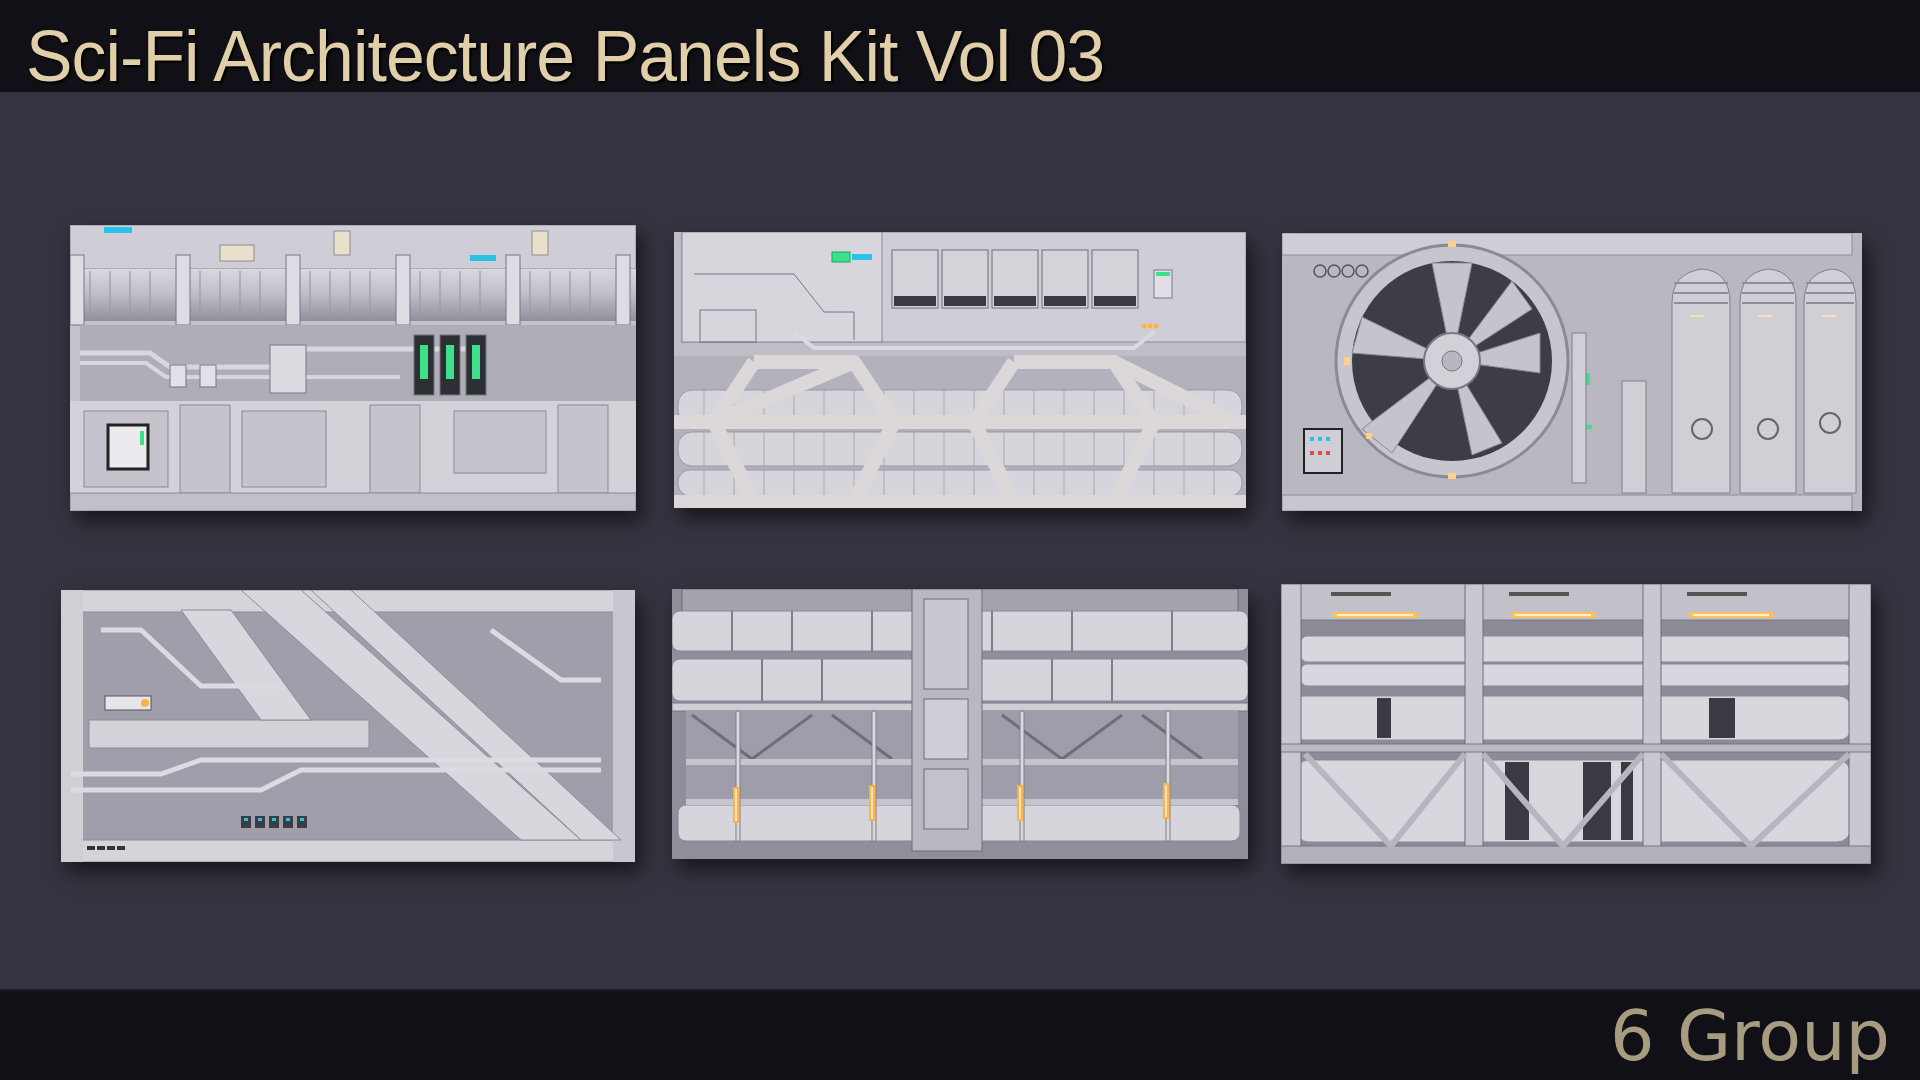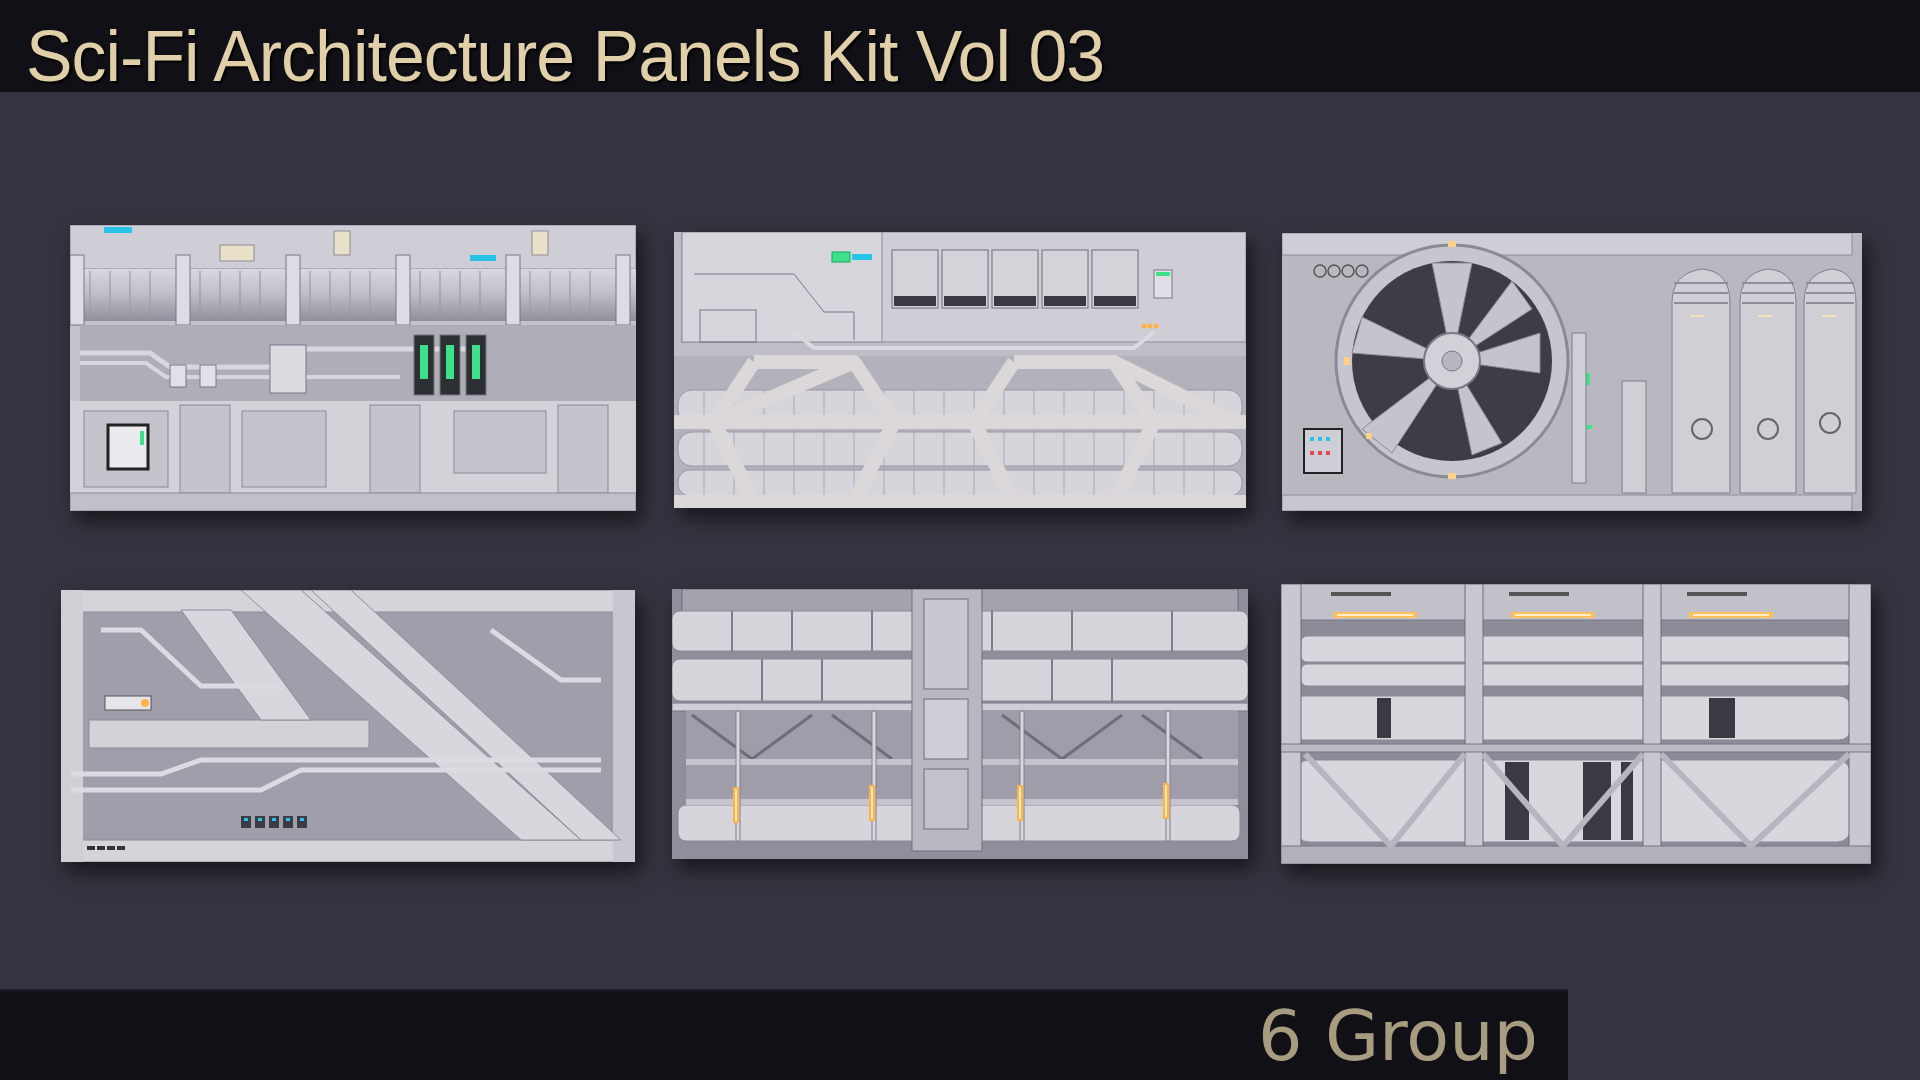--- a/index.html
+++ b/index.html
@@ -1,21 +1,21 @@
 <!DOCTYPE html>
 <html><head>
 <meta charset="utf-8">
 <style>
   html,body{margin:0;padding:0;}
   body{width:1920px;height:1080px;background:#34333f;overflow:hidden;position:relative;font-family:"Liberation Sans",sans-serif;}
   .header{position:absolute;left:0;top:0;width:1920px;height:92px;background:#111016;padding-left:44px;}
   .title{position:absolute;left:26px;top:8px;font-family:"Liberation Sans",sans-serif;font-size:72px;color:#e0cfa8;letter-spacing:-1px;line-height:96px;white-space:nowrap;text-shadow:2px 2px 2px #000;transform:scaleX(0.97);transform-origin:left center;}
   .formats{position:absolute;right:30px;top:46px;font-family:"DejaVu Sans",sans-serif;font-size:28px;color:#f2e6c4;line-height:40px;white-space:nowrap;letter-spacing:-0.5px;}
   .stage{position:absolute;left:0;top:92px;width:1920px;height:897px;background:#34333f;}
-  .footer{position:absolute;left:0;top:989px;width:1568px;height:91px;background:#111016;border-top:2px solid #1d1b27;box-sizing:border-box;}
+  .footer{position:absolute;left:0;top:989px;width:1920px;height:91px;background:#111016;border-top:2px solid #1d1b27;box-sizing:border-box;}
   .group-label{position:absolute;right:30px;top:2px;font-family:"DejaVu Sans",sans-serif;font-size:70px;color:#a89c80;line-height:86px;white-space:nowrap;}
   .panel{position:absolute;box-shadow:6px 10px 18px rgba(0,0,0,0.55);}
   .panel svg{display:block;width:100%;height:100%;}
 </style>
 </head>
 <body>
 
 <div class="header">
   <div class="title">Sci-Fi Architecture Panels Kit Vol 03</div>
 </div>

